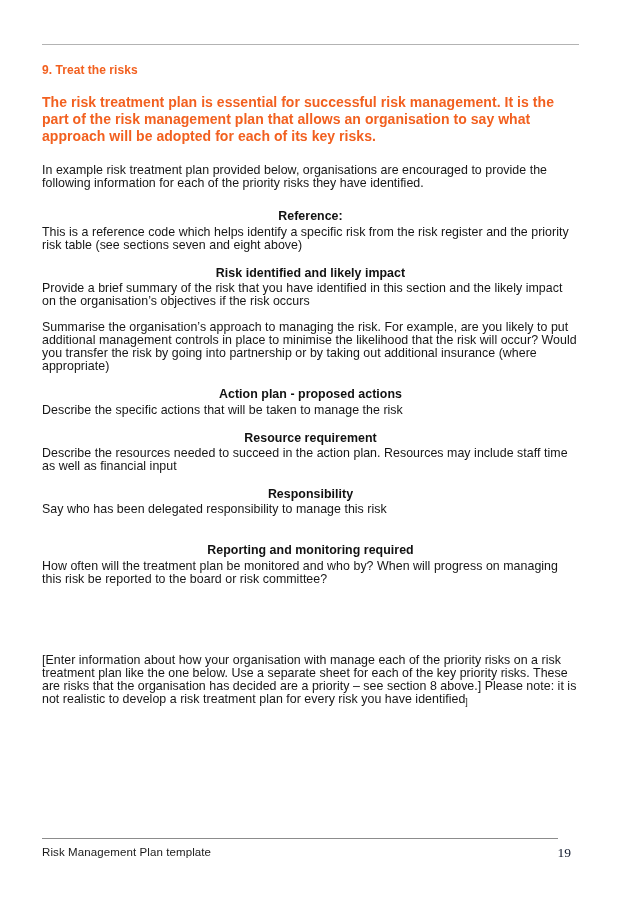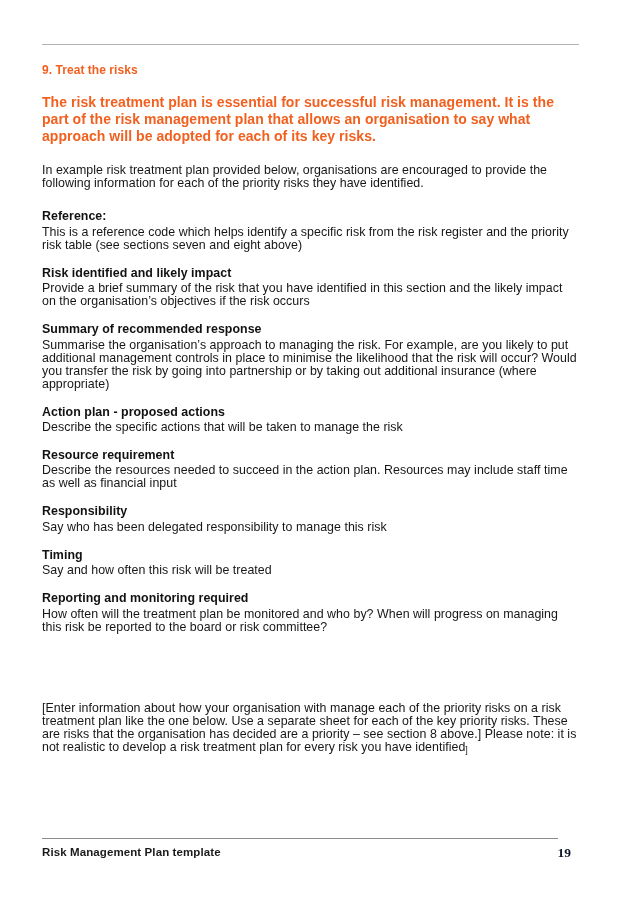--- a/index.html
+++ b/index.html
@@ -32,21 +32,20 @@
     height: 0;
     border-top: 1.6px solid #b3b3b3;
     width: 537px;
     margin: 0 0 18px 0;
   }
   .footer-wrap {
     position: absolute;
     left: 42px;
     top: 838px;
     width: 537px;
-    font-weight: bold;
   }
   .footer-rule {
     height: 0;
     border-top: 1.3px solid #8c8c8c;
     width: 516px;
     margin: 0;
   }
   .footer-row {
     position: relative;
     margin-top: 7px;
@@ -94,20 +93,21 @@
     margin: 0;
     letter-spacing: 0.04px;
   }
   .sec-h {
     font-size: 12.4px;
     font-weight: bold;
     color: #111111;
     line-height: 17.4px;
     margin: 0;
     letter-spacing: 0.04px;
+    text-align: center;
   }
   .spacer-13 { height: 13px; }
   .spacer-16 { height: 16px; }
   .spacer-18 { height: 18px; }
   .spacer-20 { height: 20px; }
   .spacer-68 { height: 68px; }
   .subscript-bracket {
     font-size: 9px;
     vertical-align: -2px;
   }
@@ -139,21 +139,20 @@
     </div>
     <div class="spacer-13"></div>
 
     <div>
       <div class="sec-h">Risk identified and likely impact</div>
       <div class="body-p">Provide a brief summary of the risk that you have identified in this section and the likely impact on the organisation’s objectives if the risk occurs</div>
     </div>
     <div class="spacer-13"></div>
 
     <div>
-      <div class="sec-h">Summary of recommended response</div>
       <div class="body-p">Summarise the organisation’s approach to managing the risk.  For example, are you likely to put additional management controls in place to minimise the likelihood that the risk will occur?  Would you transfer the risk by going into partnership or by taking out additional insurance (where appropriate)</div>
     </div>
     <div class="spacer-13"></div>
 
     <div>
       <div class="sec-h">Action plan - proposed actions</div>
       <div class="body-p">Describe the specific actions that will be taken to manage the risk</div>
     </div>
     <div class="spacer-13"></div>
 
@@ -162,24 +161,20 @@
       <div class="body-p">Describe the resources needed to succeed in the action plan.  Resources may include staff time as well as financial input</div>
     </div>
     <div class="spacer-13"></div>
 
     <div>
       <div class="sec-h">Responsibility</div>
       <div class="body-p">Say who has been delegated responsibility to manage this risk</div>
     </div>
     <div class="spacer-13"></div>
 
-    <div>
-      <div class="sec-h">Timing</div>
-      <div class="body-p">Say and how often this risk will be treated</div>
-    </div>
     <div class="spacer-13"></div>
 
     <div>
       <div class="sec-h">Reporting and monitoring required</div>
       <div class="body-p">How often will the treatment plan be monitored and who by?  When will progress on managing this risk be reported to the board or risk committee?</div>
     </div>
 
     <div class="spacer-68"></div>
 
     <div class="body-p"><span>[Enter information about how your organisation with manage each of the priority risks on a risk treatment plan like the one below.  Use a separate sheet for each of the key priority risks. These are risks that the organisation has decided are a priority – see section 8 above.] Please note: it is not realistic to develop a risk treatment plan for every risk you have identified</span><span class="subscript-bracket">]</span></div>

